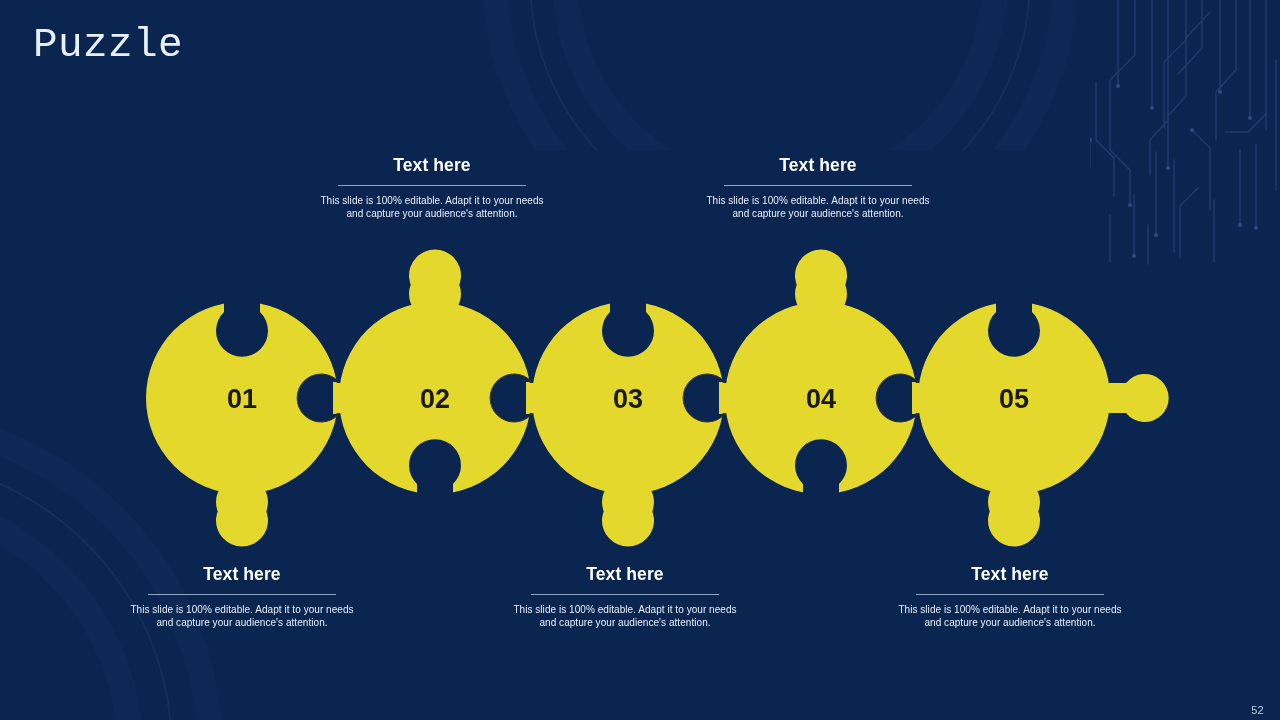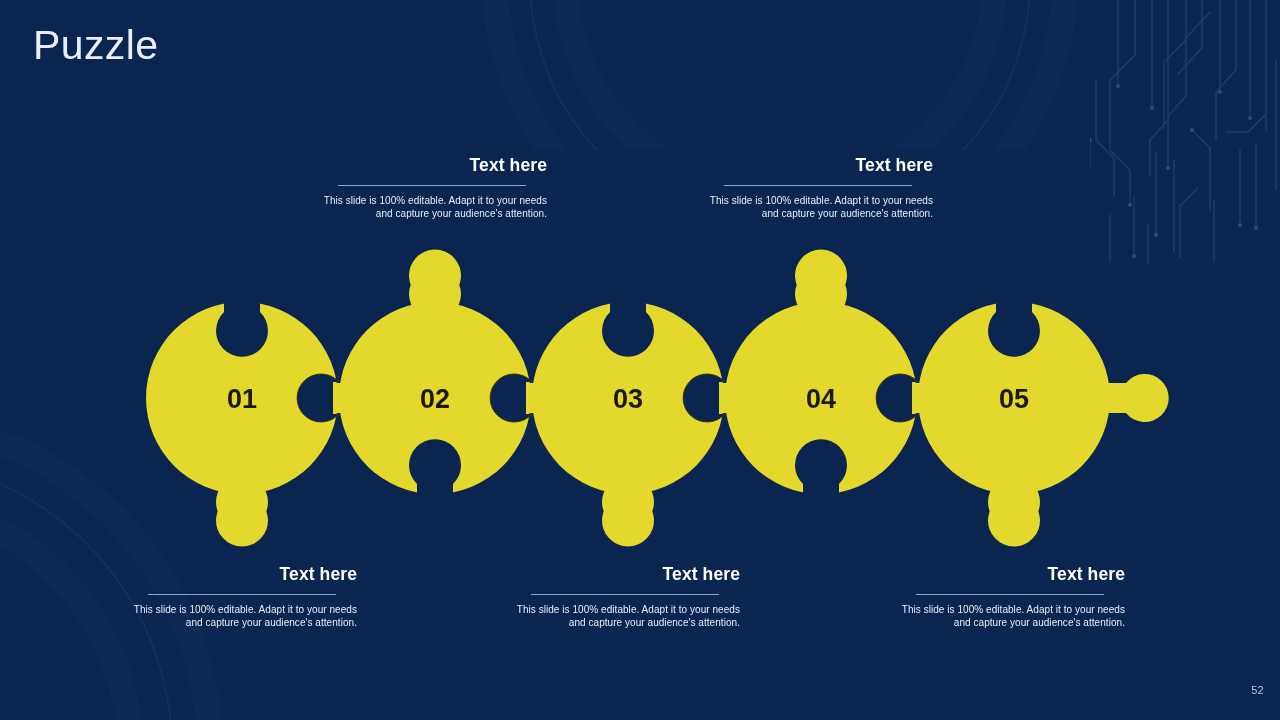--- a/index.html
+++ b/index.html
@@ -14,36 +14,36 @@
   #slide-bg { position:absolute; inset:0; overflow:hidden; pointer-events:none; }
   #slide-bg svg { position:absolute; }
   .bg-arc { fill:none; stroke:#14305e; stroke-width:2; opacity:.85; }
   .bg-arc-soft { fill:none; stroke:#112c59; stroke-width:26; opacity:.55; }
   .circuit-line { stroke:#1d3a6b; stroke-width:1.6; fill:none; stroke-linecap:round; }
   .circuit-dot  { fill:#2a4c82; }
 
   
   #page-title {
     position:absolute; left:33px; top:22px;
-    font-family:Liberation Sans, sans-serif;
+    font-family:Liberation Mono, monospace;
     font-size:41px; font-weight:400; color:#e9f0fb;
     letter-spacing:.4px; line-height:1.15;
   }
 
   
   #page-number {
-    position:absolute; right:16px; bottom:24px;
+    position:absolute; right:16px; bottom:4px;
     font-size:11px; color:#b9cbe6; letter-spacing:.3px;
   }
 
   
   #puzzle-row { position:absolute; left:0; top:0; width:1280px; height:720px; }
 
   
-  .text-block { position:absolute; width:230px; text-align:right; }
+  .text-block { position:absolute; width:230px; text-align:center; }
   .tb-title {
     font-size:17.5px; font-weight:bold; color:#ffffff;
     letter-spacing:.1px; line-height:1.2; white-space:nowrap;
   }
   .tb-rule {
     height:1px; background:#9fb4d2; margin:9px auto 0; width:188px; opacity:.9;
   }
   .tb-body {
     margin-top:9px; font-size:10px; line-height:1.28;
     color:#e8eef8; letter-spacing:.05px;

